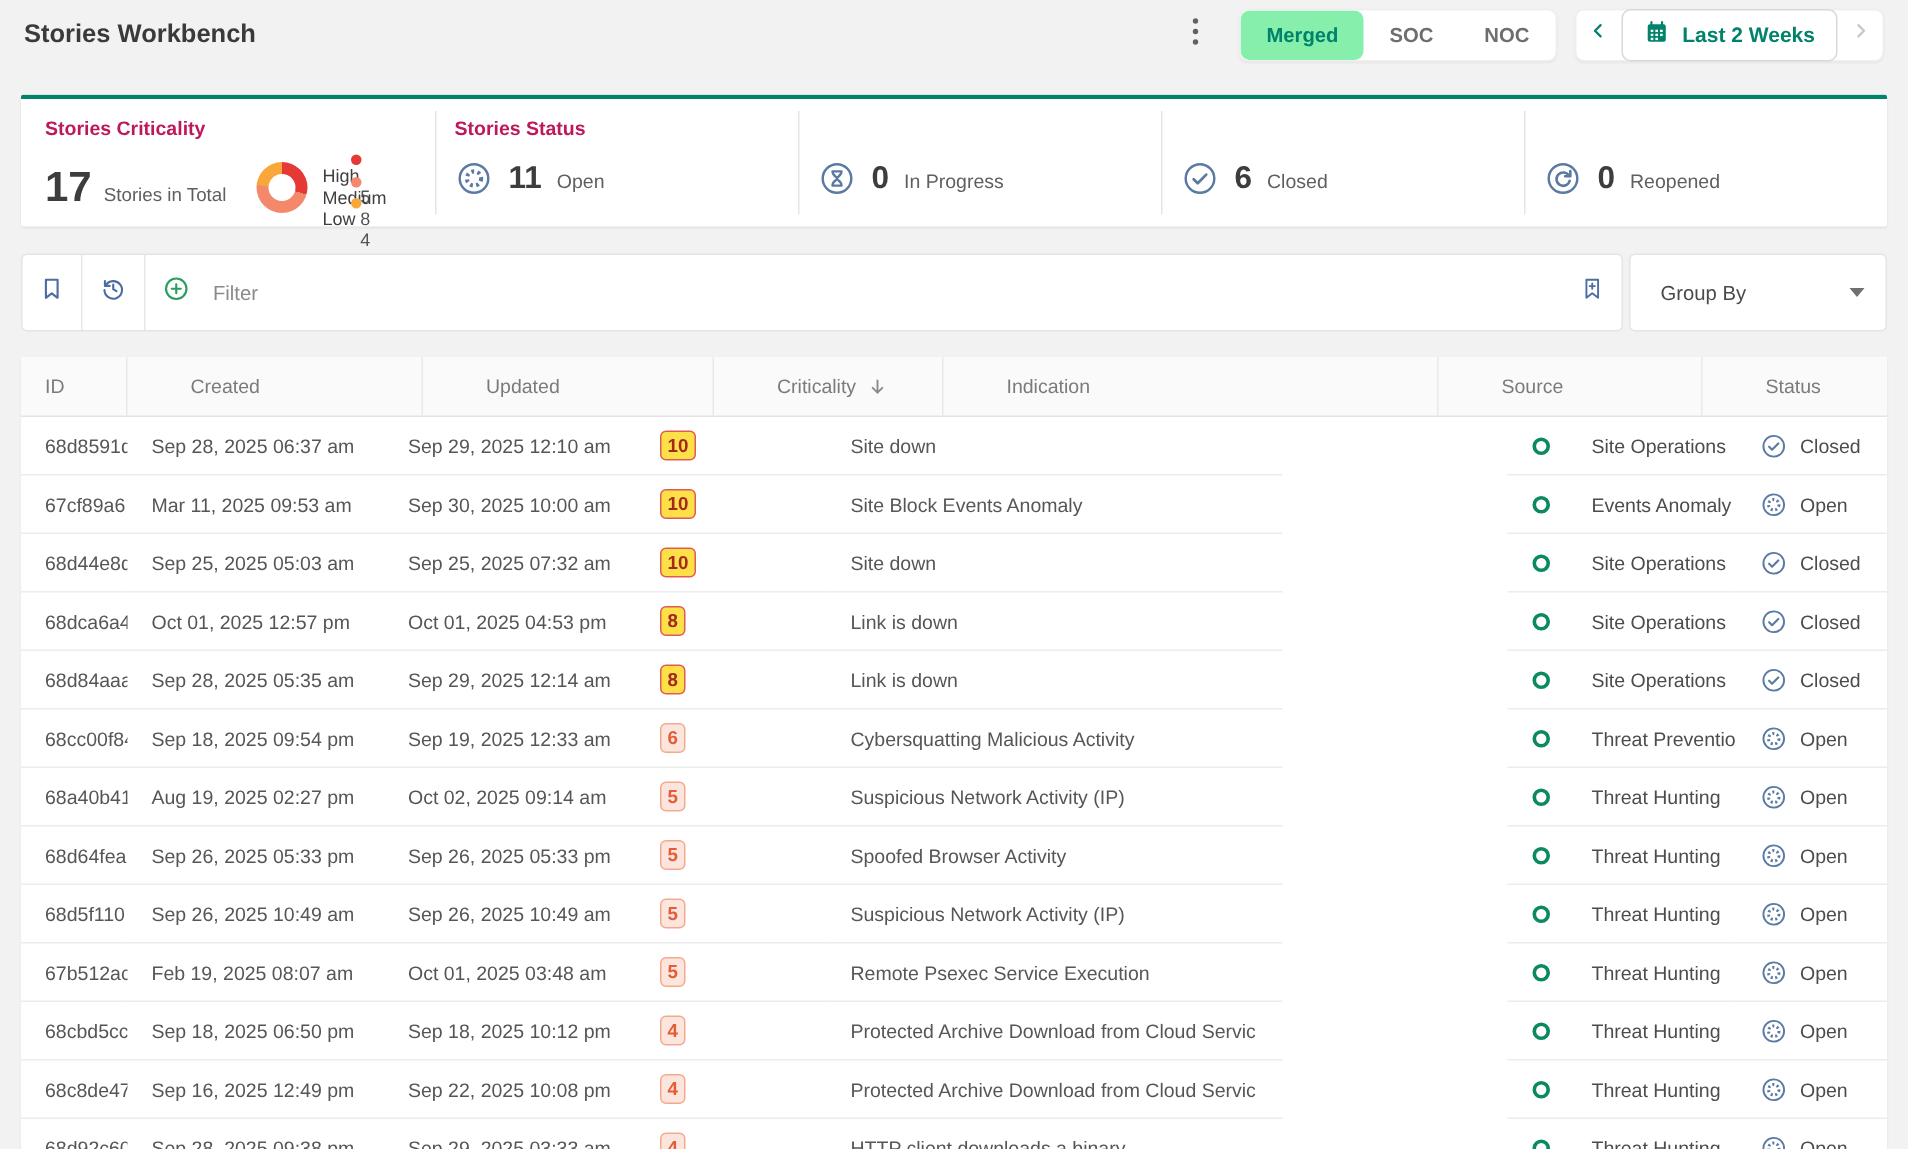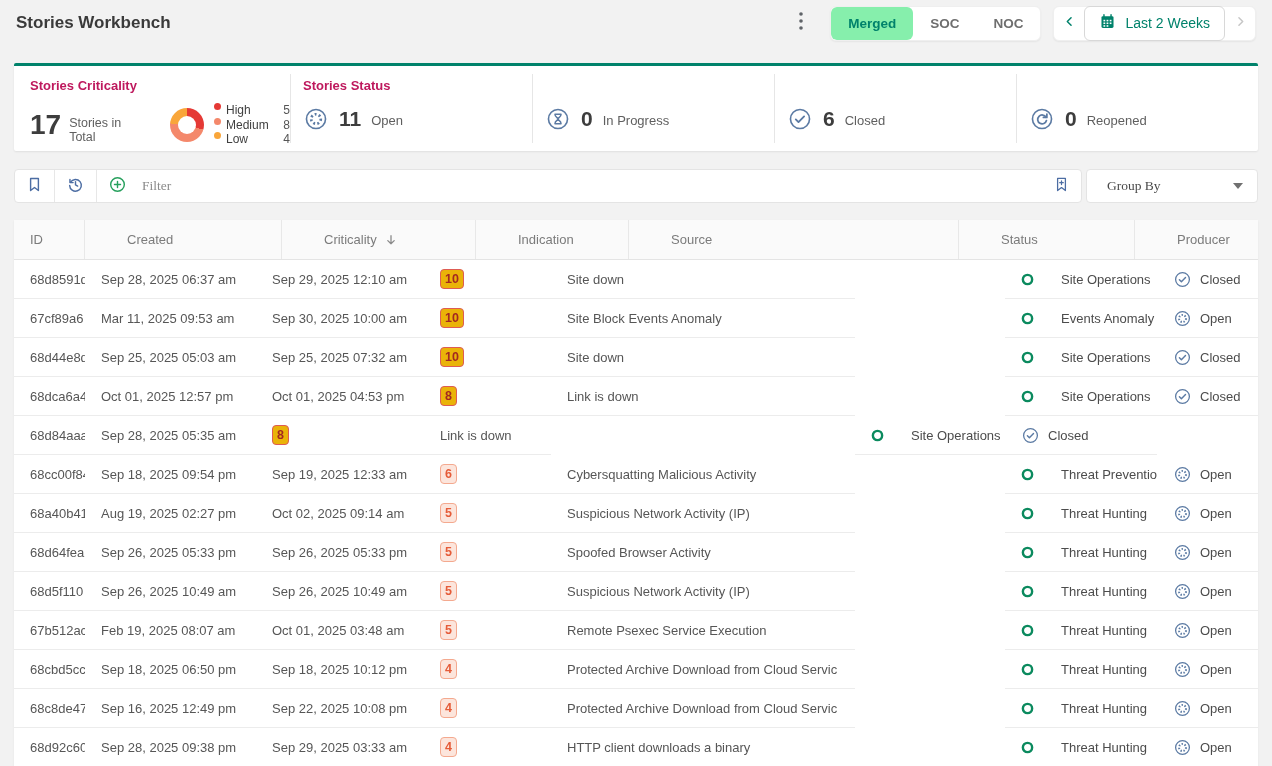--- a/index.html
+++ b/index.html
@@ -17,45 +17,45 @@
   .kebab-btn{display:flex;align-items:center;padding:4px 6px;margin-right:16px;cursor:pointer;}
   .tabs{display:flex;align-items:stretch;height:35px;background:#fff;border-radius:6px;
         box-shadow:0 1px 2px rgba(0,0,0,.06);border:1px solid #efefef;overflow:hidden;}
   .tab{display:flex;align-items:center;padding:0 17px;font-size:13.5px;font-weight:bold;color:#6e6e6e;cursor:pointer;border-radius:6px;}
   .tab.active{background:#86efac;color:var(--accent);}
   .datenav{display:flex;align-items:center;height:35px;background:#fff;border-radius:6px;margin-left:12px;
         box-shadow:0 1px 2px rgba(0,0,0,.06);border:1px solid #efefef;}
   .nav-chip{width:30px;height:100%;display:flex;align-items:center;justify-content:center;color:var(--accent);cursor:pointer;}
   .nav-chip.disabled{color:#c6c6c6;}
   .date-btn{display:flex;align-items:center;gap:9px;height:35px;margin:-1px 0;padding:0 14px;border:1px solid #d8d8d8;
-        border-radius:6px;background:#fff;color:var(--accent);font-size:14px;font-weight:normal;cursor:pointer;}
+        border-radius:6px;background:#fff;color:var(--accent);font-size:14px;font-weight:bold;cursor:pointer;}
   
   .summary{margin:17px 14px 0;height:88px;background:#fff;border-top:3px solid var(--accent);
         border-radius:2px;box-shadow:0 1px 2px rgba(0,0,0,.08);display:flex;}
   .sec-title{font-size:13px;font-weight:bold;color:#be185d;height:16px;}
   .crit-sec{width:276px;padding:12px 0 0 16px;}
   .crit-row{display:flex;align-items:center;margin-top:9px;}
   .total-num{font-size:28px;font-weight:bold;color:#3d3d3d;line-height:1;}
   .total-label{font-size:12.5px;color:#5f5f5f;margin:10px 0 0 8px;}
   .donut{width:34px;height:34px;border-radius:50%;position:relative;margin-left:20px;flex:none;}
   .donut::after{content:"";position:absolute;inset:8px;background:#fff;border-radius:50%;}
   .legend{margin-left:10px;font-size:12px;color:#3f3f3f;}
-  .legend-row{display:flex;align-items:flex-start;height:14.5px;}
+  .legend-row{display:flex;align-items:center;height:14.5px;flex-direction:column;}
   .legend-dot{width:7px;height:7px;border-radius:50%;margin-right:5px;flex:none;}
   .legend-label{width:50px;}
   .legend-val{width:14px;text-align:right;color:#555;}
   .vdiv{width:1px;background:#e6e6e6;margin:8px 0;}
   .status-sec{flex:1;padding:12px 0 0 12px;}
   .status-item{display:flex;align-items:center;gap:10px;margin-top:12px;}
   .status-sec.no-title .status-item{margin-top:28px;}
   .status-icon{color:var(--status-blue);display:flex;flex:none;}
   .status-count{font-size:21px;font-weight:bold;color:#3d3d3d;}
   .status-label{font-size:13px;color:#5f5f5f;margin-top:3px;}
   
-  .filter-row{margin:18px 14px 0;display:flex;gap:4px;height:34px;font-family:Liberation Serif, serif;}
+  .filter-row{margin:18px 14px 0;display:flex;gap:4px;height:52px;}
   .filter-box{flex:1;background:#fff;border:1px solid #e4e4e4;border-radius:4px;display:flex;align-items:center;}
   .fb-icon{padding:0 11px;height:100%;display:flex;align-items:center;color:var(--icon-blue);cursor:pointer;}
   .fb-icon.green{color:#27a05d;}
   .fb-div{width:1px;align-self:stretch;background:#e7e7e7;}
   .filter-placeholder{color:#8b8b8b;font-size:13.5px;margin-left:4px;flex:1;cursor:text;}
   .groupby{width:172px;background:#fff;border:1px solid #e4e4e4;border-radius:4px;display:flex;align-items:center;
         padding:0 14px 0 20px;font-size:13.5px;color:#4a4a4a;cursor:pointer;}
   .caret{margin-left:auto;width:0;height:0;border-left:5px solid transparent;border-right:5px solid transparent;border-top:6px solid #707070;}
   
   .table-card{margin:17px 14px 0;background:#fff;box-shadow:0 1px 2px rgba(0,0,0,.06);}
@@ -63,21 +63,21 @@
   .thead{height:40px;background:#fafafa;border-bottom:1px solid #e4e4e4;gap:26px;}
   .th{display:flex;align-items:center;padding-left:16px;font-size:13px;color:#7b7b7b;border-right:1px solid #e8e8e8;cursor:pointer;}
   .th:last-child{border-right:none;}
   .sort-arrow{margin-left:7px;display:flex;}
   .trow{height:39px;cursor:pointer;}
   .td{display:flex;align-items:center;padding-left:16px;font-size:13px;color:#565656;
       border-bottom:1px solid #ececec;overflow:hidden;white-space:nowrap;}
   .td.c-src{border-bottom:none;}
   .badge{min-width:14px;height:20px;padding:0 4px;border-radius:4px;display:inline-flex;align-items:center;
       justify-content:center;font-size:12.5px;font-weight:bold;border:1px solid;flex:none;}
-  .badge.high{background:#eab308;border-color:#de5c54;color:#a32820;}
+  .badge.high{background:#fde047;border-color:#de5c54;color:#a32820;}
   .badge.medium{background:#fce5dc;border-color:#f4a98f;color:#e55c39;}
   .c-prod{gap:27px;color:#4c4c4c;}
   .c-prod .ring{color:var(--producer-green);display:flex;flex:none;}
   .c-status{gap:8px;color:#4c4c4c;}
   .c-status .sicon{color:var(--status-blue);display:flex;flex:none;}
 </style>
 </head>
 <body>
 
 <div class="topbar">
@@ -280,20 +280,23 @@
 
 <div class="table-card">
   <div class="thead grid-cols">
     <div class="th">
         <span>ID</span>
       </div>
     <div class="th">
         <span>Created</span>
       </div>
     <div class="th">
+        <span>Updated</span>
+      </div>
+    <div class="th">
       <span>Criticality</span>
       <span class="sort-arrow">
         <svg width="14" height="14" viewBox="0 0 24 24" fill="none" stroke="#8a8a8a" stroke-width="2.2" stroke-linecap="round" stroke-linejoin="round">
             <path d="M12 4.5v14M6.5 13l5.5 5.5L17.5 13"></path>
           </svg>
       </span>
     </div>
     <div class="th">
         <span>Indication</span>
       </div>
@@ -412,20 +415,21 @@
               <circle cx="12" cy="12" r="8.7" stroke-width="1.6"></circle>
               <path d="M8.1 12.4l2.5 2.5 5.2-5.3" stroke-width="1.8" stroke-linecap="round" stroke-linejoin="round"></path>
             </svg>
           </span>
           <span>Closed</span>
         </div>
       </div>
       <div class="trow grid-cols">
         <div class="td c-id">68d84aaa</div>
         <div class="td">Sep 28, 2025 05:35 am</div>
+        <div class="td">Sep 29, 2025 12:14 am</div>
         <div class="td">
           <span class="badge high">8</span>
         </div>
         <div class="td">Link is down</div>
         <div class="td c-src"></div>
         <div class="td c-prod">
           <span class="ring">
             <svg width="13" height="13" viewBox="0 0 14 14">
               <circle cx="7" cy="7" r="5" fill="none" stroke="currentColor" stroke-width="2.6"></circle>
             </svg>

